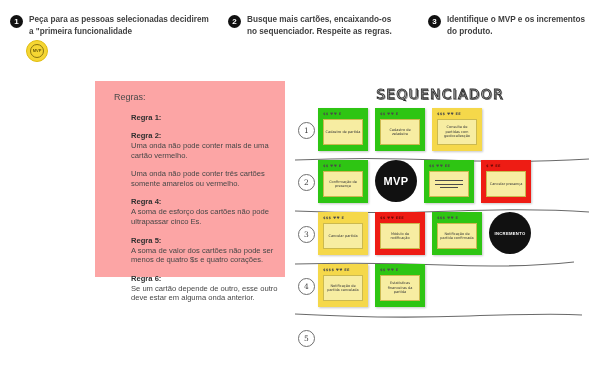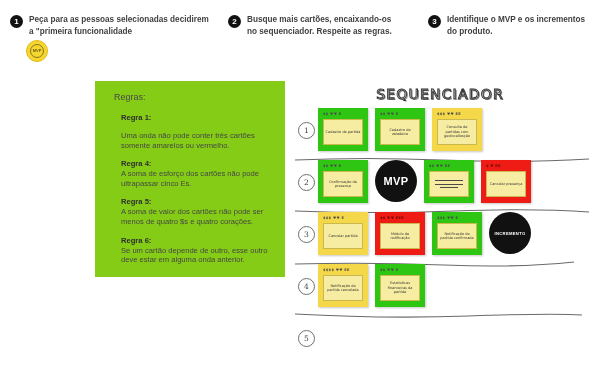--- a/index.html
+++ b/index.html
@@ -40,28 +40,28 @@
     width:12px;height:12px;border-radius:50%;
     border:1.4px solid #8a7510;
     display:flex;align-items:center;justify-content:center;
     font-size:4px;color:#6d5c07;font-weight:bold;line-height:1;
   }
 
   
   .rules-panel{
     position:absolute;left:95px;top:81px;
     width:190px;height:196px;
-    background:#84cc16;
+    background:#fca5a5;
   }
   .rules-title{
     position:absolute;left:19px;top:11px;
     font-size:9px;color:#4a4a4a;
   }
   .rules-list{
-    position:absolute;left:26px;top:32px;width:152px;
+    position:absolute;left:36px;top:32px;width:152px;
   }
   .rule{margin-bottom:9px;}
   .rule-h{
     font-size:7.6px;font-weight:bold;color:#2f2f2f;
     margin-bottom:1px;
   }
   .rule-b{
     font-size:7.6px;line-height:9.6px;color:#474747;
   }
 
@@ -192,20 +192,24 @@
 </div>
 
 <div class="rules-panel">
   <div class="rules-title">Regras:</div>
   <div class="rules-list">
 
     <div class="rule">
       <div class="rule-h">Regra 1:</div>
     </div>
 
+    <div class="rule">
+      <div class="rule-h">Regra 2:</div>
+      <div class="rule-b">Uma onda não pode conter mais de uma cartão vermelho.</div>
+    </div>
 
     <div class="rule">
       <div class="rule-b">Uma onda não pode conter três cartões somente amarelos ou vermelho.</div>
     </div>
 
     <div class="rule">
       <div class="rule-h">Regra 4:</div>
       <div class="rule-b">A soma de esforço dos cartões não pode ultrapassar cinco Es.</div>
     </div>
 

